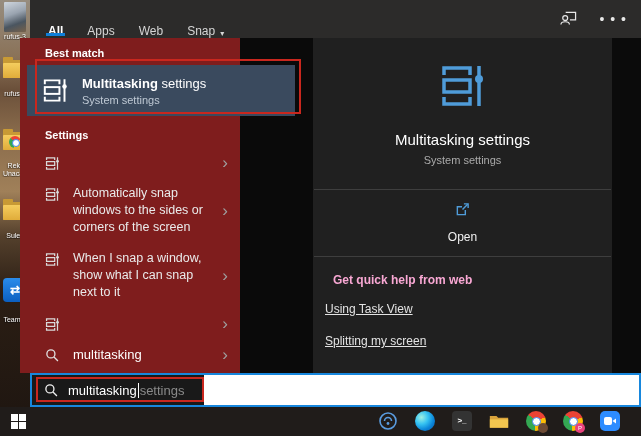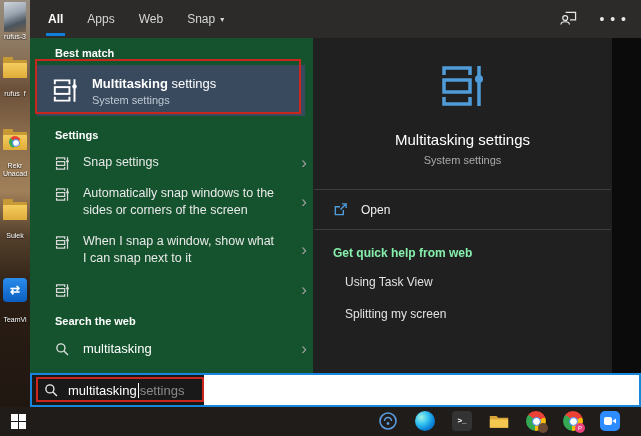--- a/index.html
+++ b/index.html
@@ -22,29 +22,29 @@
   .chrome-mini { position:absolute; left:6px; top:4px; width:12px; height:12px; border-radius:50%;
     background:conic-gradient(from -50deg,#ea4335 0 33%,#fbbc05 33% 66%,#34a853 66% 100%); }
   .chrome-mini::after { content:""; position:absolute; left:3px; top:3px; width:6px; height:6px;
     background:#fff; border-radius:50%; border:1px solid #4285f4; }
   .tv-icon { width:24px; height:24px; margin:0 auto; background:linear-gradient(180deg,#2a8ceb,#0b5fc0);
     border-radius:4px; color:#fff; font-size:12px; font-weight:bold; line-height:24px; }
 
   
   .topbar { left:30px; top:0; width:611px; height:38px; background:#2c2b2a; display:flex; align-items:center; }
   .tabs { display:flex; gap:24px; padding-left:18px; align-items:center; height:100%; }
-  .tab { font-size:12px; color:#d6d6d6; height:100%; display:flex; align-items:center; position:relative; cursor:default; }
+  .tab { font-size:12px; color:#d6d6d6; height:100%; display:flex; align-items:flex-end; position:relative; cursor:default; }
   .tab.sel { color:#fff; font-weight:bold; }
   .tab.sel::after { content:""; position:absolute; left:-2px; right:-2px; bottom:2px; height:3px; background:#0f7fd9; }
   .caret { font-size:8px; color:#d6d6d6; margin-left:5px; }
   .top-icons { position:absolute; right:14px; top:0; height:38px; display:flex; align-items:center; gap:22px; }
   .ellipsis { color:#e8e8e8; font-size:14px; letter-spacing:1px; line-height:10px; }
 
   
-  .left-panel { left:30px; top:38px; width:289px; height:335px; background:#14532d; }
+  .left-panel { left:20px; top:38px; width:220px; height:335px; background:#7f1d1d; }
   .sec-header { font-size:11px; font-weight:bold; color:#fff; padding:9px 0 6px 25px; }
   .bm-row { position:relative; margin-left:7px; width:268px; height:51px; background:#3a4a5e;
     display:flex; align-items:center; gap:13px; padding-left:15px; cursor:default; }
   .bm-title { font-size:13px; color:#fff; }
   .bm-sub { font-size:11px; color:#bfc9d4; margin-top:3px; }
   .row { display:flex; align-items:flex-start; padding:7px 24px 7px 25px; position:relative; cursor:default; }
   .row .glyph { flex:0 0 15px; margin-right:13px; margin-top:2px; }
   .row .txt { font-size:12.5px; line-height:17px; color:#eaeaea; width:196px; }
   .chev { position:absolute; right:12px; top:50%; transform:translateY(-50%);
     font-size:17px; color:#9f9f9f; line-height:14px; }
@@ -52,24 +52,24 @@
   .web-q { font-size:13px; color:#fff; }
   .web-suffix { font-size:11px; color:#9b9b9b; }
 
   
   .right-panel { left:313px; top:38px; width:299px; height:335px; background:#202020; }
   .black-strip { left:612px; top:38px; width:29px; height:335px; background:#0b0b0b; }
   .rp-head { text-align:center; }
   .rp-title { font-size:15px; color:#fff; margin-top:17px; }
   .rp-sub { font-size:11px; color:#ababab; margin-top:6px; }
   .divider { height:1px; background:#3e3e3e; margin:0 1px; }
-  .open-row { display:flex; align-items:center; gap:13px; padding:12px 20px; cursor:default; }
+  .open-row { display:flex; align-items:center; gap:13px; padding:12px 20px; cursor:default;flex-direction:column; }
   .open-label { font-size:12px; color:#f0f0f0; }
-  .help-header { font-size:12px; font-weight:bold; color:#86efac; padding:16px 20px 6px 20px; }
-  .help-link { font-size:12px; color:#e3e3e3; padding:9px 32px; cursor:default; }
+  .help-header { font-size:12px; font-weight:bold; color:#f9a8d4; padding:16px 20px 6px 20px; }
+  .help-link { font-size:12px; color:#e3e3e3; padding:9px 12px; cursor:default;text-decoration:underline; }
 
   
   .search-bar { left:30px; top:373px; width:611px; height:34px; background:#fff;
     border:2px solid #1787dd; }
   .search-dark { position:absolute; left:0; top:0; width:172px; height:100%; background:#191919;
     display:flex; align-items:center; padding-left:12px; gap:9px; }
   .typed { font-size:13px; color:#fff; }
   .suggest { font-size:13px; color:#8a8a8a; }
   .cursor { width:1px; height:15px; background:#fff; margin:0 1px; }
 
@@ -183,21 +183,20 @@
   <div class="sec-header" style="padding-top:13px;">Settings</div>
 
   <div class="row">
     <svg class="glyph" width="15" height="15" viewBox="0 0 96 96" fill="none" stroke="#d9d9d9" stroke-width="8">
       <path d="M10 26 V12 H62 V26"></path>
         <rect x="10" y="36" width="52" height="24"></rect>
         <path d="M10 70 V84 H62 V70"></path>
         <path d="M80 8 V88"></path>
         <circle cx="80" cy="34" r="9" fill="#d9d9d9" stroke="none"></circle>
     </svg>
-    <span class="txt">Snap settings</span>
     <span class="chev">›</span>
   </div>
 
   <div class="row">
     <svg class="glyph" width="15" height="15" viewBox="0 0 96 96" fill="none" stroke="#d9d9d9" stroke-width="8">
       <path d="M10 26 V12 H62 V26"></path>
         <rect x="10" y="36" width="52" height="24"></rect>
         <path d="M10 70 V84 H62 V70"></path>
         <path d="M80 8 V88"></path>
         <circle cx="80" cy="34" r="9" fill="#d9d9d9" stroke="none"></circle>
@@ -222,21 +221,20 @@
     <svg class="glyph" width="15" height="15" viewBox="0 0 96 96" fill="none" stroke="#d9d9d9" stroke-width="8">
       <path d="M10 26 V12 H62 V26"></path>
         <rect x="10" y="36" width="52" height="24"></rect>
         <path d="M10 70 V84 H62 V70"></path>
         <path d="M80 8 V88"></path>
         <circle cx="80" cy="34" r="9" fill="#d9d9d9" stroke="none"></circle>
     </svg>
     <span class="chev">›</span>
   </div>
 
-  <div class="sec-header" style="padding-top:10px;">Search the web</div>
 
   <div class="row web-row">
     <svg class="glyph" width="15" height="15" viewBox="0 0 16 16" fill="none" stroke="#e0e0e0" stroke-width="1.4">
       <circle cx="6.3" cy="6.3" r="4.3"></circle>
         <path d="M9.6 9.6 L13.8 13.8"></path>
     </svg>
     <span class="txt">
         <span class="web-q">multitasking</span>
       </span>
     <span class="chev">›</span>

